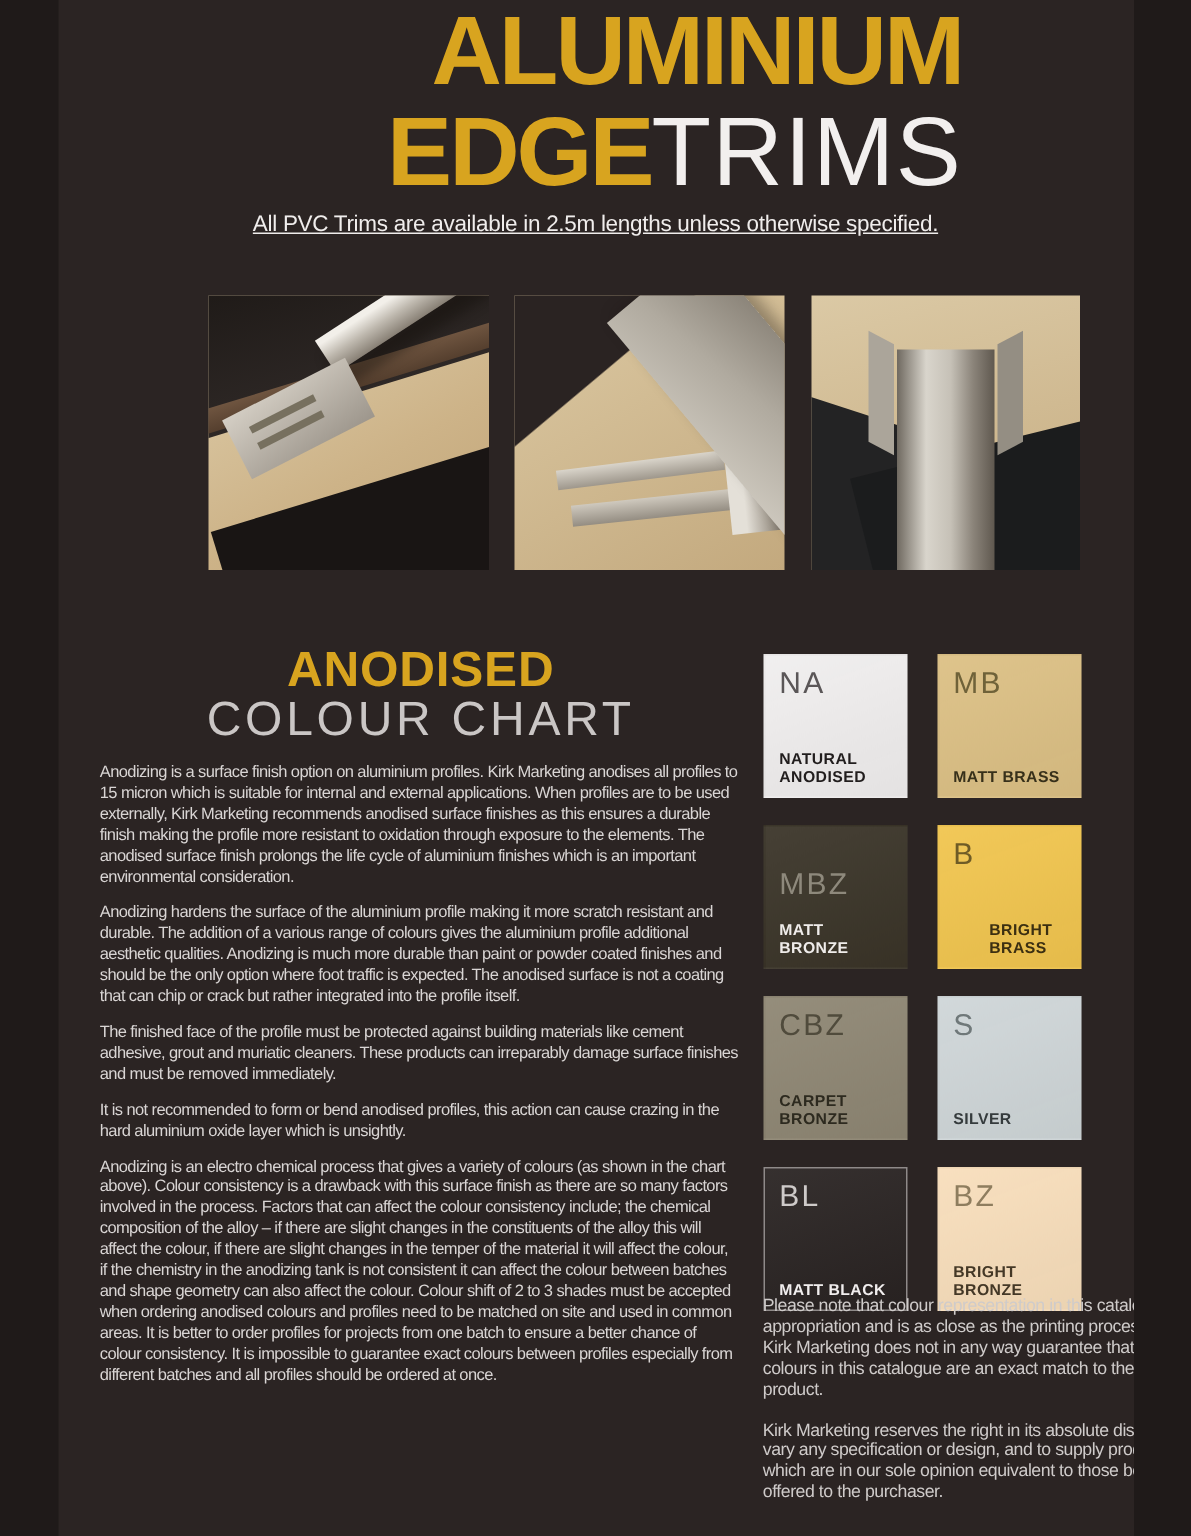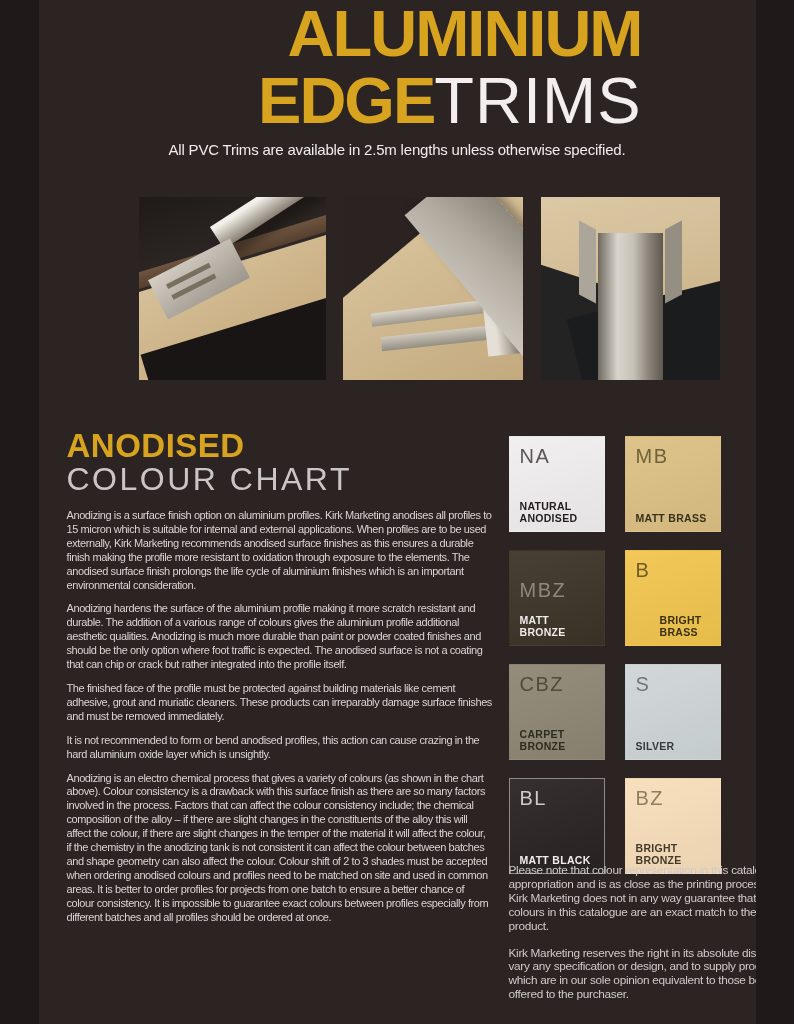--- a/index.html
+++ b/index.html
@@ -11,21 +11,21 @@
     font-family:"Liberation Sans", sans-serif;
     --gold:#d8a41f;
   }
   
   .title-block { position:absolute; top:0; right:114px; text-align:right; line-height:67px; }
   .title-line1 { font-size:65px; font-weight:800; letter-spacing:-2px; color:var(--gold); white-space:nowrap; }
   .title-line2 { font-size:65px; letter-spacing:-1px; white-space:nowrap; }
   .title-line2 .bold  { font-weight:800; color:var(--gold); letter-spacing:-2px; }
   .title-line2 .light { font-weight:100; color:#f2efee; letter-spacing:1px; }
   .subtitle { position:absolute; top:141px; left:0; width:100%; text-align:center;
-              font-size:15px; letter-spacing:-0.2px; color:#f0edec; }
+              font-size:15px; letter-spacing:-0.2px; color:#f0edec;text-decoration:underline; }
   
   .photo { position:absolute; top:197px; height:183px; overflow:hidden; }
   .photo > div { position:absolute; }
   #photo1 { left:100px;  width:187px; background:linear-gradient(150deg,#e0d0ae 0%,#cdb388 60%,#c0a477 100%); }
   .p1-tile      { left:-30px; top:-92px; width:280px; height:150px; transform:rotate(-17deg); background:linear-gradient(#16120f,#2e2826); }
   .p1-tile-edge { left:-30px; top:42px;  width:280px; height:16px;  transform:rotate(-17deg); background:linear-gradient(#6f5540,#553f2e); }
   .p1-dark      { right:-60px; bottom:-78px; width:230px; height:140px; transform:rotate(-17deg); background:#191514; }
   .p1-metal     { left:78px; top:28px; width:160px; height:26px; transform:rotate(-33deg); transform-origin:0 50%;
                   background:linear-gradient(#f2efe9 15%,#beb8ae 55%,#877f74); box-shadow:0 12px 8px rgba(20,15,12,.45); }
   .p1-plate     { left:14px; top:60px; width:92px; height:44px; transform:rotate(-27deg);
@@ -41,21 +41,21 @@
               background:linear-gradient(90deg,#e4e0d8 30%,#aaa398 70%,#776f63); }
   #photo3 { left:502px; width:179px; background:linear-gradient(165deg,#dbc9a5,#c5ab7f); }
   .p3-dark-l { bottom:-84px; left:-76px;  width:210px; height:185px; transform:rotate(18deg);  background:#232324; }
   .p3-dark-r { bottom:-96px; right:-76px; width:210px; height:185px; transform:rotate(-14deg); background:#1b1c1d; }
   .p3-wing-l { top:28px; left:38px;  width:17px; height:74px; transform:skewY(28deg);  background:#aba59a; }
   .p3-wing-r { top:28px; left:124px; width:17px; height:74px; transform:skewY(-28deg); background:#948e83; }
   .p3-col    { top:0; left:62px; width:55px; height:78px; background:linear-gradient(90deg,#d6bf95 55%,#b1placeholder,#b39871); }
   .p3-trim   { top:36px; left:57px; width:65px; height:147px;
                background:linear-gradient(90deg,#6f6960 0,#d9d5cc 30%,#c6c1b7 55%,#8b847a 78%,#5f584f 100%); }
   
-  .section-heading { position:absolute; top:429px; left:28px; width:428px; text-align:left; }
+  .section-heading { position:absolute; top:429px; left:28px; width:428px; text-align:center; }
   .heading-bold  { font-size:33px; font-weight:800; color:var(--gold); letter-spacing:0.5px; line-height:33px; }
   .heading-light { font-size:32px; font-weight:100; color:#cac6c5; letter-spacing:2.5px; line-height:32px; margin-top:1px; }
   .paragraphs { position:absolute; top:509px; left:28px; width:426px; text-align:left;
                 font-size:11px; letter-spacing:-0.4px; line-height:13.9px; color:#d9d5d4; }
   .paragraphs p { margin:0 0 10px 0; }
   
   .swatch-grid { position:absolute; left:470px; top:436px; display:grid;
                  grid-template-columns:96px 96px; column-gap:20px; row-gap:18px; }
   .swatch { position:relative; width:96px; height:96px; border:1px solid transparent;
             background-image:linear-gradient(160deg,rgba(255,255,255,.06),rgba(0,0,0,.05)); }

